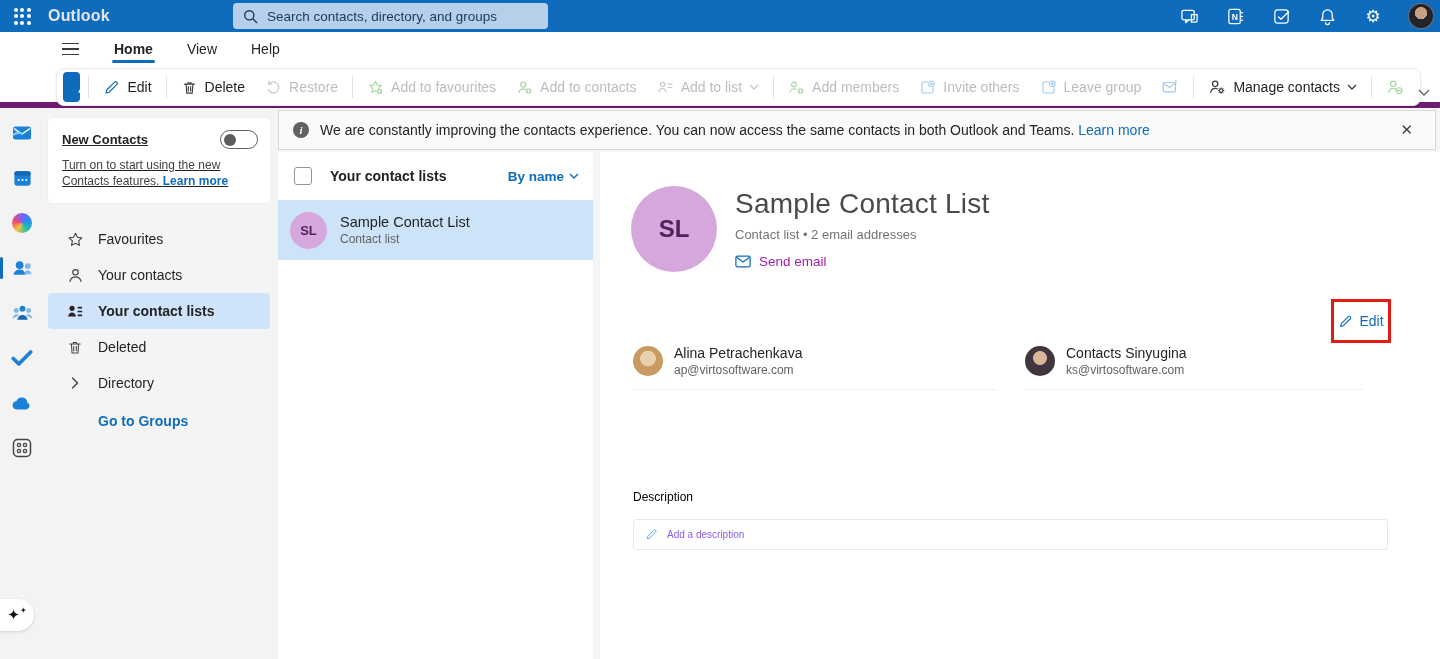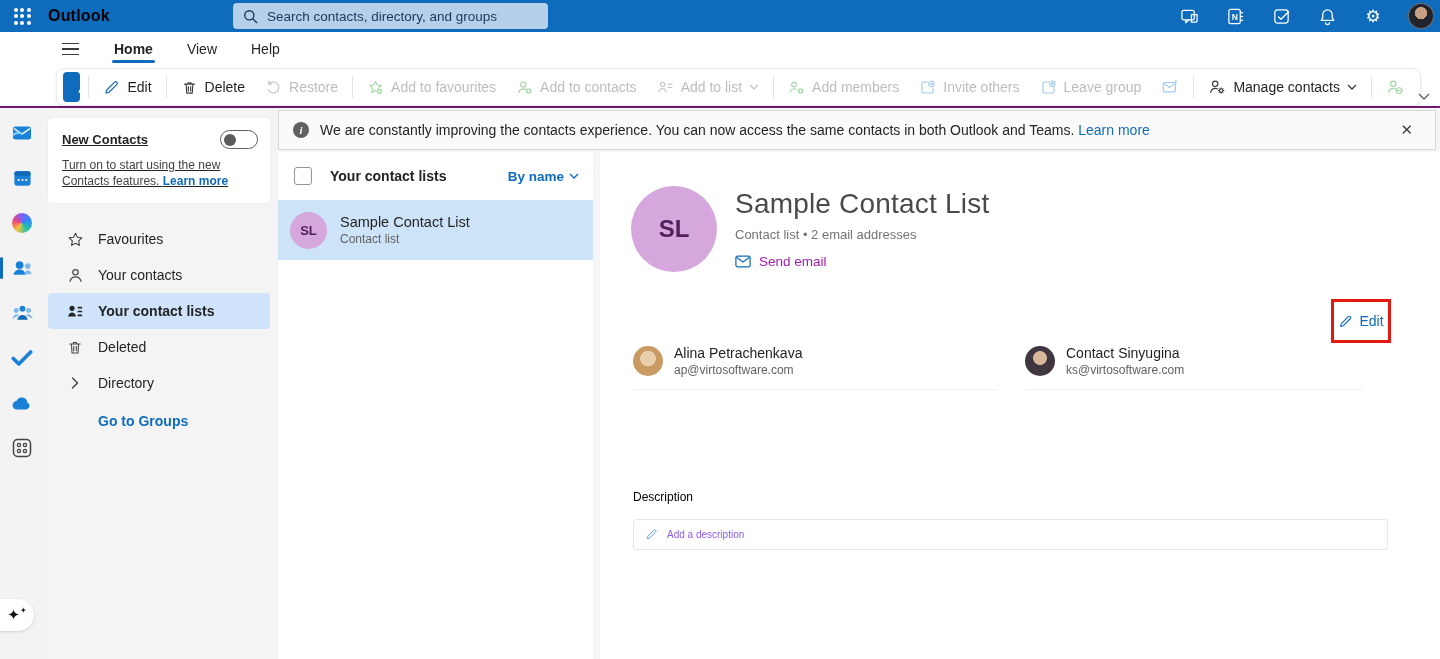--- a/index.html
+++ b/index.html
@@ -4,31 +4,31 @@
 <style>
   * { margin:0; padding:0; box-sizing:border-box; }
   html,body { width:1440px; height:659px; overflow:hidden; }
   body { font-family:"Liberation Sans", sans-serif; font-size:14px; color:#242424; background:#fff; }
 
   
   .topbar { height:32px; background:#0f6cbd; display:flex; align-items:center; position:relative; }
   .waffle { width:44px; height:32px; display:flex; align-items:center; justify-content:center; cursor:pointer; }
   .waffle-grid { display:grid; grid-template-columns:repeat(3,4px); grid-gap:2.5px; }
   .waffle-grid span { width:4px; height:4px; background:#fff; border-radius:50%; }
-  .app-title { color:#000000; font-size:16px; font-weight:700; margin-left:4px; letter-spacing:.2px; }
+  .app-title { color:#e5e5e5; font-size:16px; font-weight:700; margin-left:4px; letter-spacing:.2px; }
   .searchbox { position:absolute; left:233px; top:3px; width:315px; height:26px; background:#b6cfeb; border-radius:4px; display:flex; align-items:center; padding:0 10px; gap:9px; color:#123a5e; cursor:text; }
   .searchbox svg { flex:none; }
   .search-ph { font-size:13.5px; color:#16395c; }
   .topbar-right { position:absolute; right:6px; top:0; height:32px; display:flex; align-items:center; gap:24px; }
   .tb-icon { width:22px; height:22px; display:flex; align-items:center; justify-content:center; color:#fff; cursor:pointer; }
   .tb-avatar { width:26px; height:26px; border-radius:50%; background:radial-gradient(circle at 50% 38%, #caa083 0 31%, #23232b 33%); border:1px solid #ffffff55; cursor:pointer; }
   .gear-glyph { font-size:17px; line-height:1; }
 
   
-  .ribbon { height:76px; background:#fff; border-bottom:2px solid #701a75; position:relative; }
+  .ribbon { height:76px; background:#fff; border-bottom:6px solid #701a75; position:relative; }
   .tabs-row { height:34px; display:flex; align-items:center; }
   .hamburger { margin-left:58px; width:24px; height:24px; display:flex; flex-direction:column; justify-content:center; gap:4px; cursor:pointer; }
   .hamburger span { display:block; width:17px; height:1.6px; background:#3b3b3b; margin:0 auto; }
   .tab { margin-left:30px; font-size:14px; color:#242424; position:relative; padding:6px 2px; cursor:pointer; }
   .tab.active { font-weight:700; }
   .tab.active::after { content:""; position:absolute; left:0; right:0; bottom:0; height:3px; border-radius:2px; background:#0f6cbd; }
   .toolbar-card { position:absolute; left:56px; right:19px; top:36px; height:38px; background:#fff; border:1px solid #ececec; border-radius:8px; box-shadow:0 1px 3px rgba(0,0,0,.09); display:flex; align-items:center; padding:0 6px; overflow:hidden; }
   .tbtn { display:flex; align-items:center; gap:7px; padding:0 10px; height:30px; border-radius:4px; font-size:14px; color:#242424; cursor:pointer; white-space:nowrap; }
   .tbtn.disabled { color:#bdbdbd; cursor:default; }
   .tbtn .ic { display:flex; }
@@ -525,21 +525,21 @@
           <div class="member">
             <span class="m-avatar a1"></span>
             <span>
               <div class="m-name">Alina Petrachenkava</div>
               <div class="m-email">ap@virtosoftware.com</div>
             </span>
           </div>
           <div class="member">
             <span class="m-avatar a2"></span>
             <span>
-              <div class="m-name">Contact Sinyugina</div>
+              <div class="m-name">Contacts Sinyugina</div>
               <div class="m-email">ks@virtosoftware.com</div>
             </span>
           </div>
         </div>
 
         <div class="desc-section">
           <div class="desc-label">Description</div>
           <div class="desc-box">
             <svg width="13" height="13" viewBox="0 0 20 20">
                 <path d="M3.5 16.5l.9-3.6 9.3-9.3a1.8 1.8 0 0 1 2.6 0l.1.1a1.8 1.8 0 0 1 0 2.6l-9.3 9.3z" fill="none" stroke="#5aa0dc" stroke-width="1.5" stroke-linejoin="round"></path>

